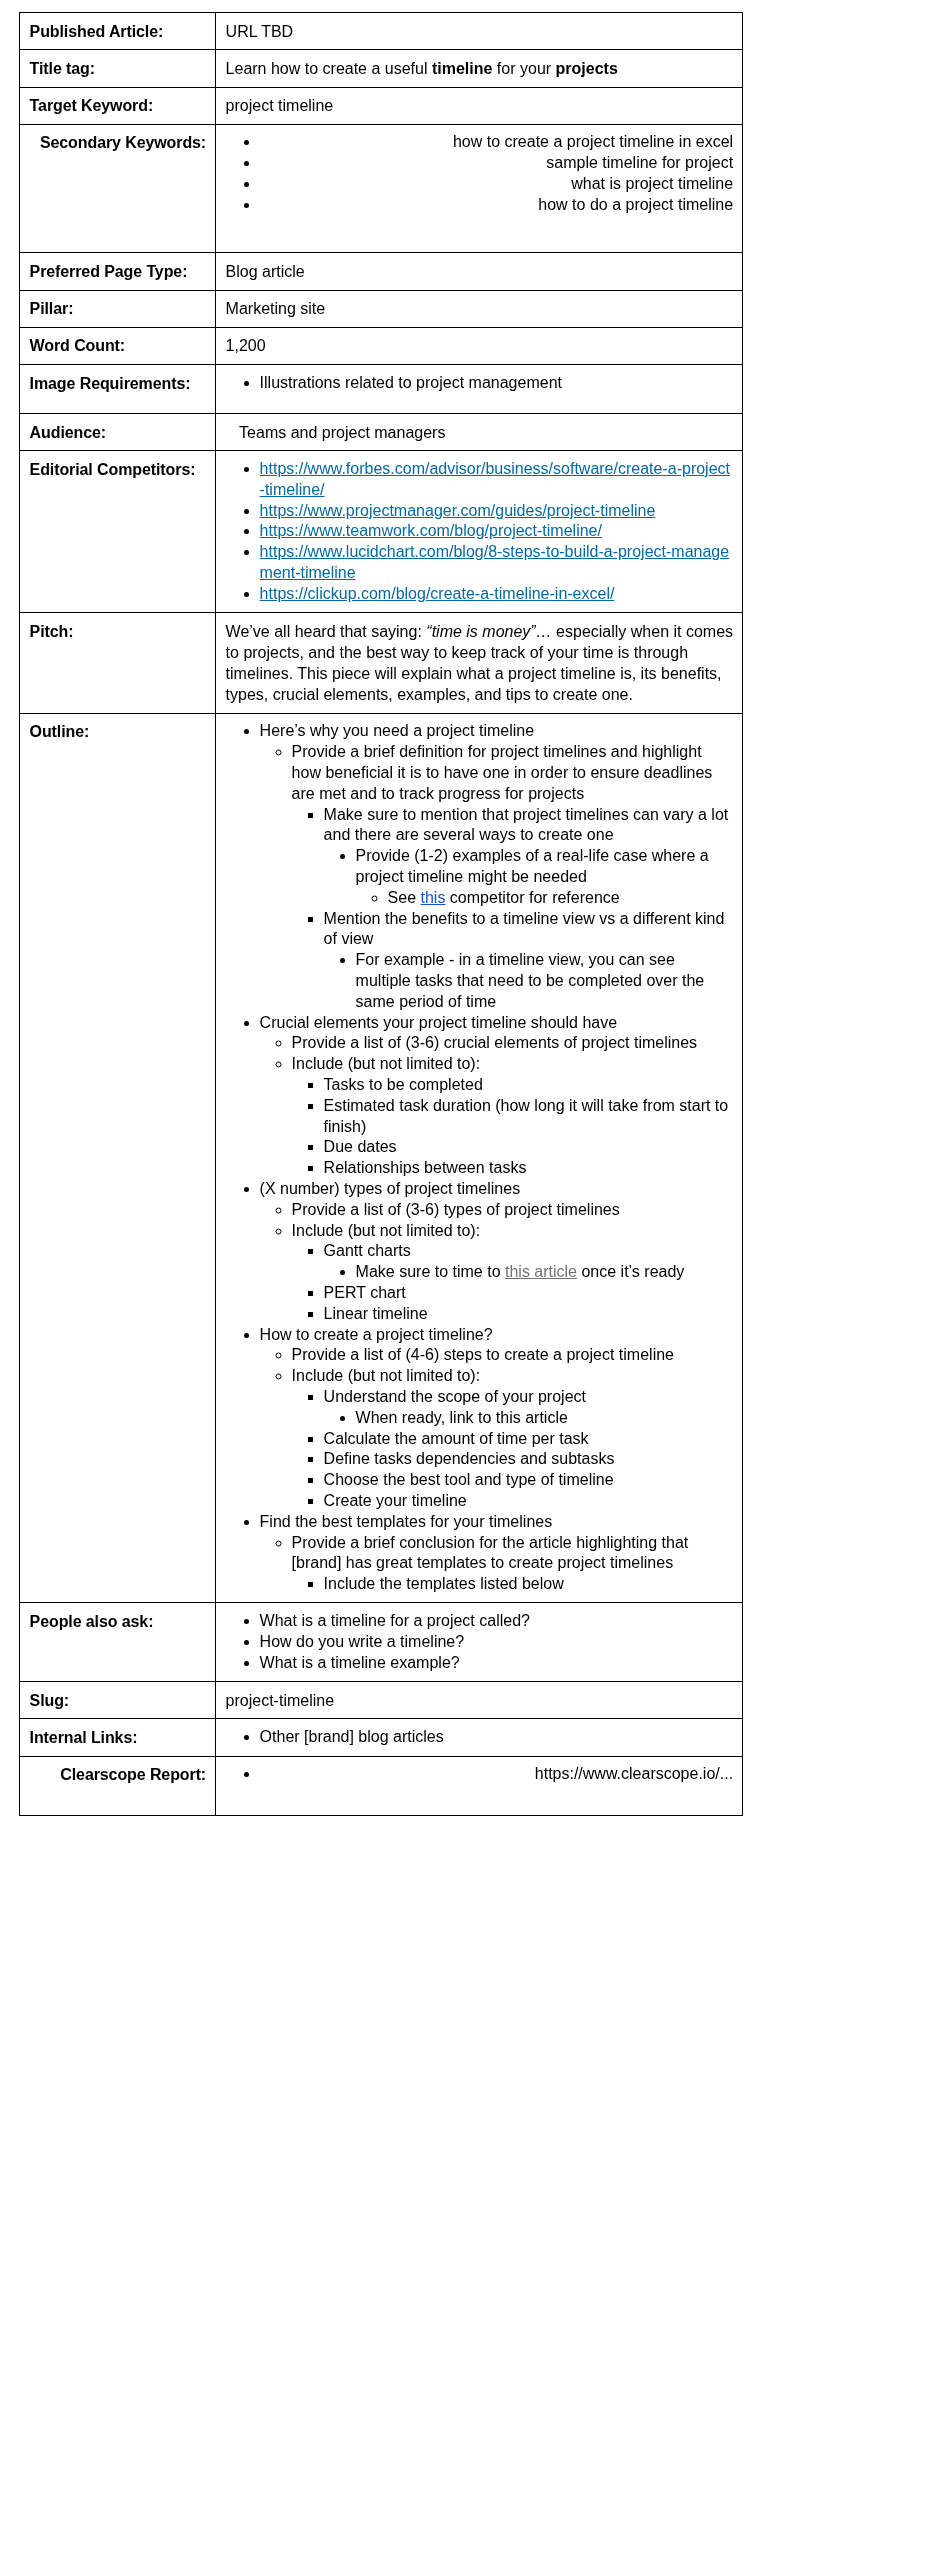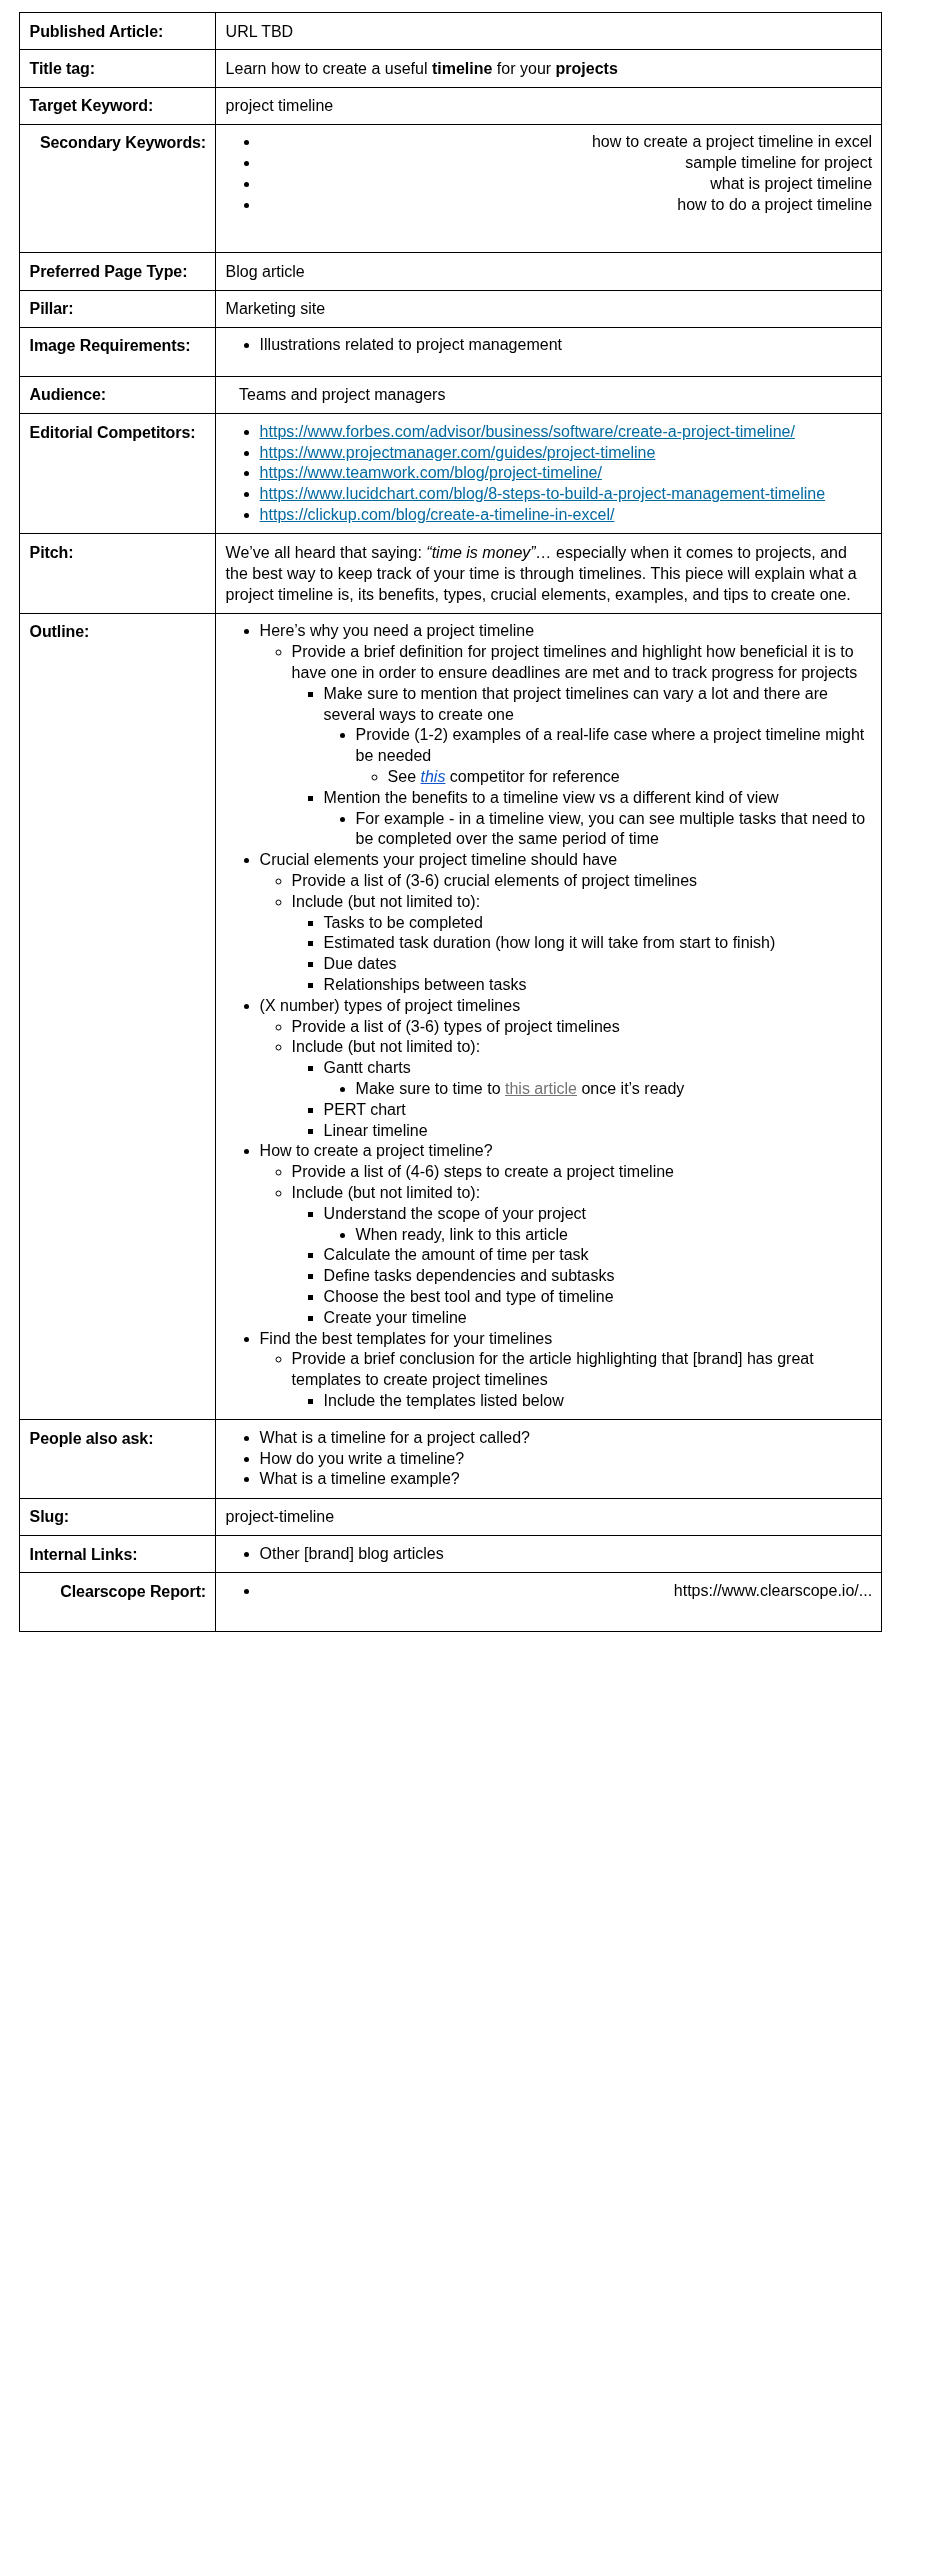--- a/index.html
+++ b/index.html
@@ -12,21 +12,21 @@
     width: 930px;
     min-height: 2576px;
     font-family: "Liberation Sans", "DejaVu Sans", sans-serif;
     color: #000000;
     -webkit-font-smoothing: antialiased;
   }
   .sheet {
     padding: 12px 44px 0 18.6px;
   }
   table.brief {
-    width: 863px;
+    width: 724px;
     border-collapse: collapse;
     table-layout: fixed;
   }
   table.brief td {
     border: 0.8px solid #000000;
     vertical-align: top;
     padding: 7.6px 8.5px 7.6px 10px;
     font-size: 16px;
     line-height: 1.32;
   }
@@ -64,21 +64,20 @@
 
   .links li { margin-bottom: 0; }
   a.ext {
     color: #0369a1;
     text-decoration: underline;
     word-break: break-all;
   }
   a.inline-blue {
     color: #1155cc;
     text-decoration: underline;
-    font-style: italic;
   }
   a.inline-dark {
     color: #737373;
     text-decoration: underline;
   }
   .em { font-style: italic; }
   .strong { font-weight: bold; }
 
   .outline-cell ul.lvl > li { padding-top: 0px; }
   .pitch p { margin: 0; }
@@ -131,20 +130,26 @@
       </td>
     </tr>
 
     <tr>
       <td class="label">Pillar:</td>
       <td class="value">
         <span class="val-text">Marketing site</span>
       </td>
     </tr>
 
+    <tr>
+      <td class="label">Word Count:</td>
+      <td class="value">
+        <span class="val-text">1,200</span>
+      </td>
+    </tr>
 
     <tr>
       <td class="label">Image Requirements:</td>
       <td class="value">
         <ul class="lvl d1">
           <li>Illustrations related to project management</li>
         </ul>
         <div style="height:12px"></div>
       </td>
     </tr>

